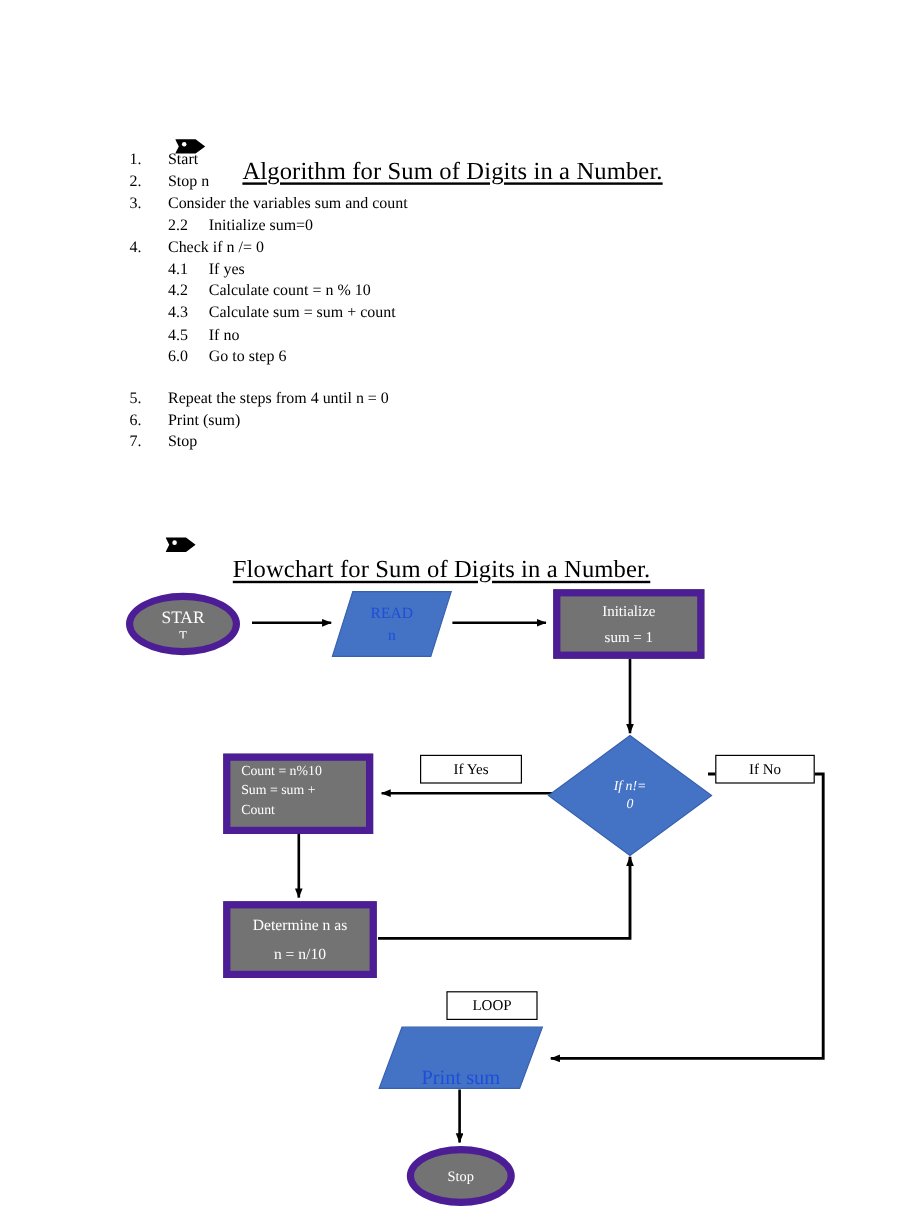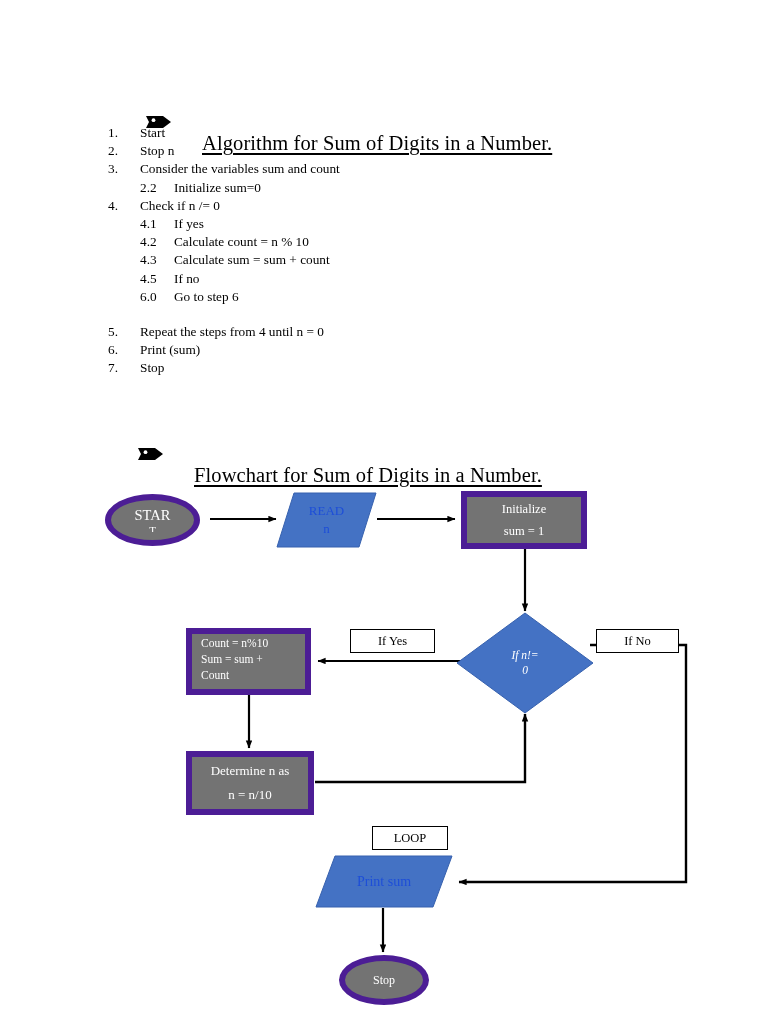--- a/index.html
+++ b/index.html
@@ -277,21 +277,21 @@
 
   <div class="fc-shape fc-fill fc-center" style="left:186px; top:751px; width:128px; height:64px; font-size:13px; line-height:24px;">
     <span class="txt-line">Determine n as</span>
     <span class="txt-line">n = n/10</span>
   </div>
 
   <div class="para-wrap" style="left:315px; top:855px; width:138px; height:53px;">
     <svg width="138" height="53" viewBox="0 0 138 53">
       <polygon points="20,1 137,1 118,52 1,52" fill="#4472C4" stroke="#3761ae" stroke-width="1"></polygon>
     </svg>
-    <div class="para-label" style="font-size:14px;">
+    <div class="para-label" style="font-size:17px;justify-content:flex-end;">
       <span class="txt-line">Print sum</span>
     </div>
   </div>
 
   <div class="fc-shape fc-fill oval fc-center" style="left:339px; top:955px; width:90px; height:50px; font-size:12px; line-height:14px;">
     <span class="txt-line">Stop</span>
   </div>
 
   <div class="label-box" style="left:350px; top:629px; width:85px; height:24px;">
     <span>If Yes</span>

